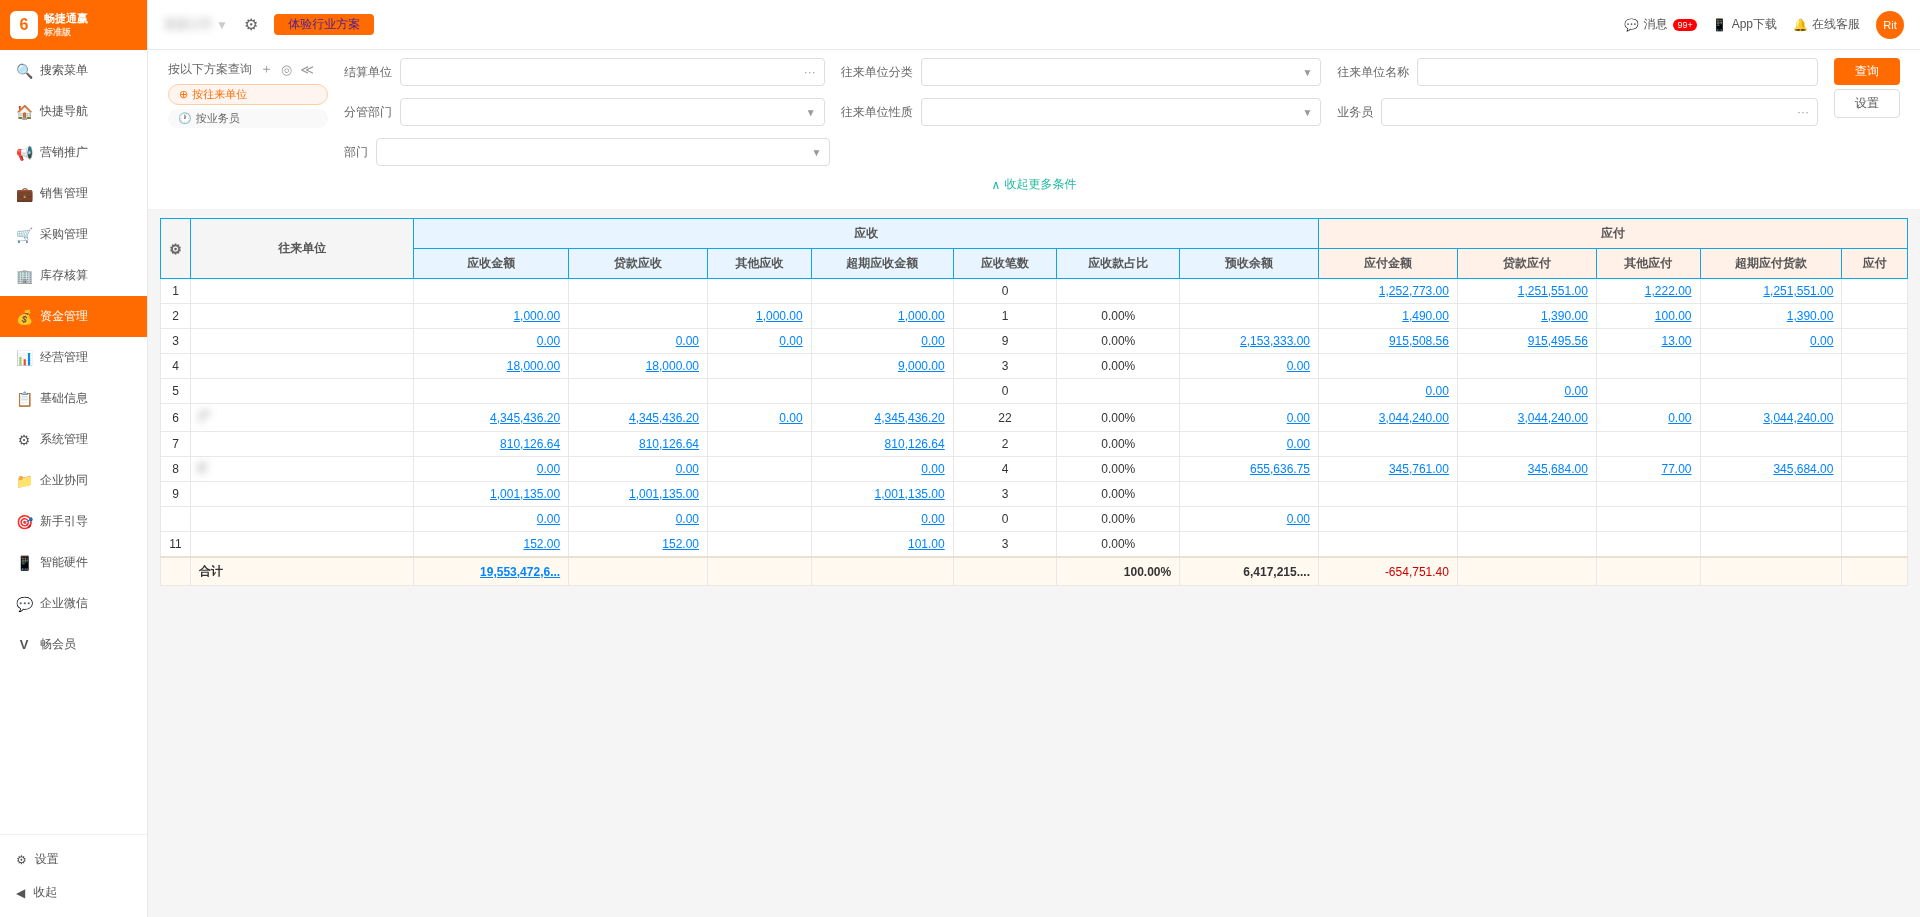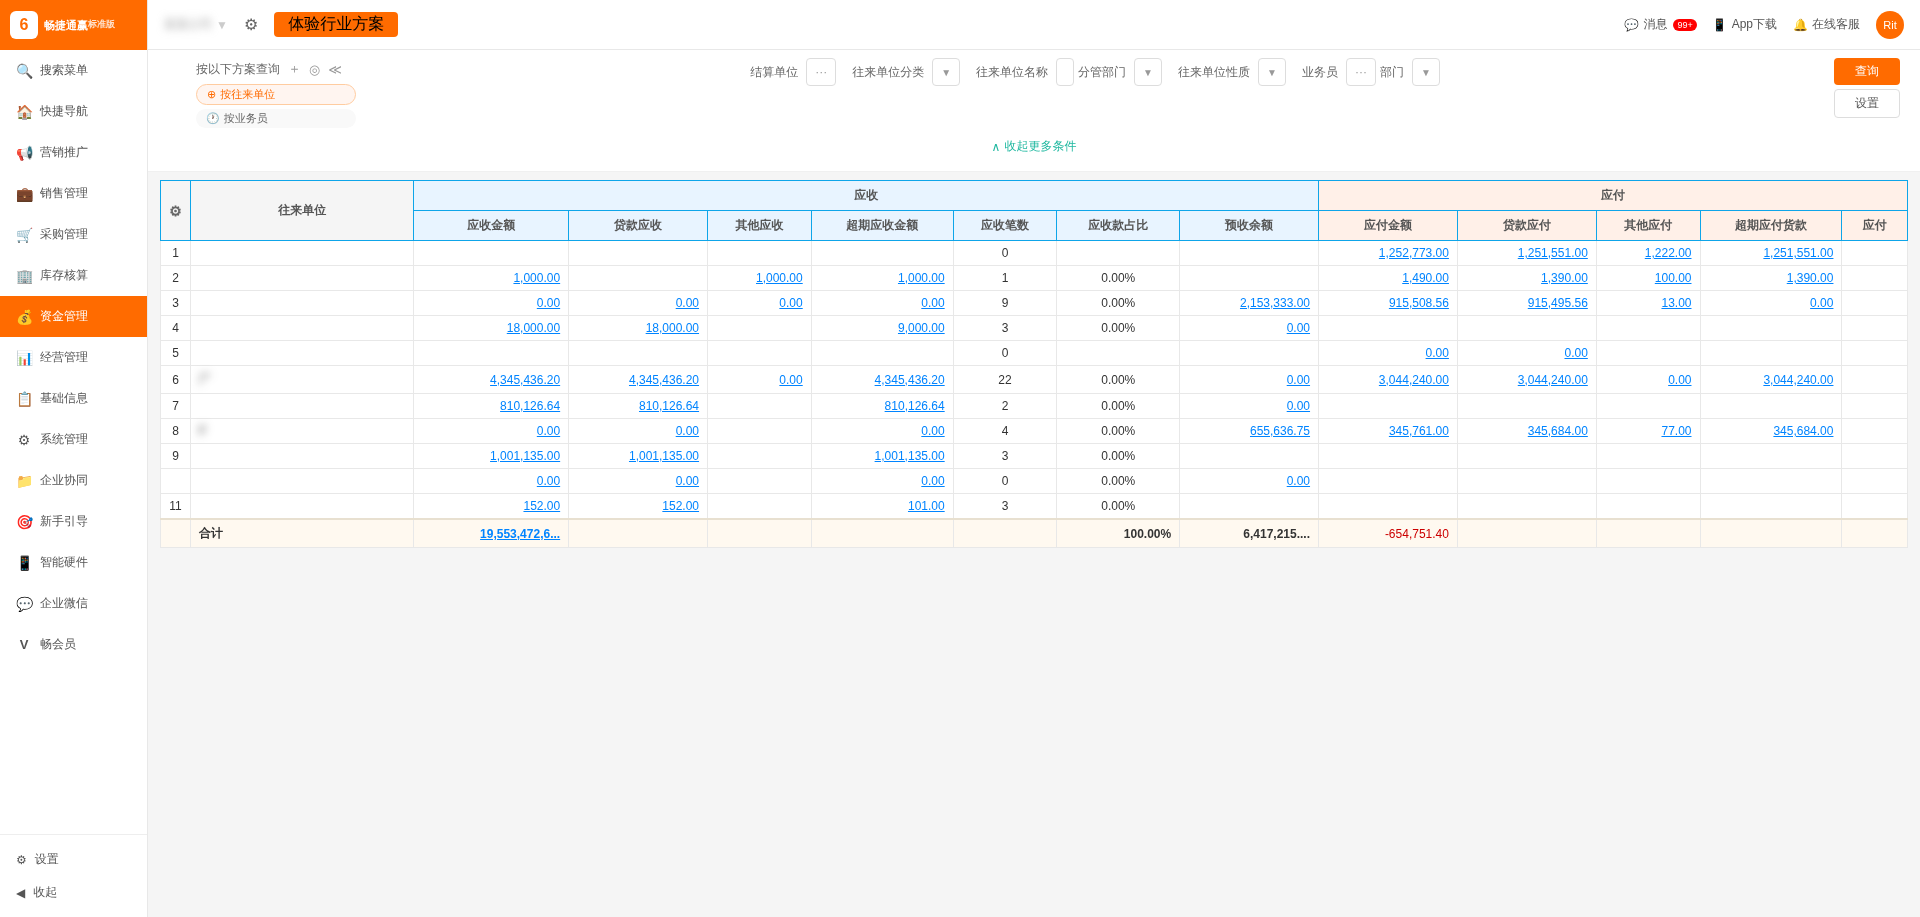--- a/index.html
+++ b/index.html
@@ -5,37 +5,37 @@
     * { box-sizing: border-box; margin: 0; padding: 0; }
     body { font-family: 'Microsoft YaHei', Arial, sans-serif; font-size: 12px; background: #f0f0f0; color: #333; overflow: hidden; }
 
     
     .app-container { display: flex; height: 917px; width: 1920px; }
 
     
     .sidebar { width: 148px; background: #fff; border-right: 1px solid #e8e8e8; display: flex; flex-direction: column; flex-shrink: 0; }
     .sidebar-logo { background: #ff6b00; height: 50px; display: flex; align-items: center; padding: 0 10px; color: #fff; font-size: 13px; font-weight: bold; gap: 6px; }
     .sidebar-logo-icon { width: 28px; height: 28px; background: #fff; border-radius: 6px; display: flex; align-items: center; justify-content: center; color: #ff6b00; font-size: 16px; font-weight: bold; }
-    .sidebar-logo-text { display: flex; flex-direction: row; font-size: 11px; }
+    .sidebar-logo-text { display: flex; flex-direction: column; font-size: 11px; }
     .sidebar-logo-sub { font-size: 9px; opacity: 0.8; }
     .sidebar-item { display: flex; align-items: center; gap: 8px; padding: 12px 16px; cursor: pointer; color: #555; transition: background 0.2s; }
     .sidebar-item.active { background: #ff6b00; color: #fff; border-radius: 0; }
     .sidebar-item-icon { font-size: 14px; width: 16px; text-align: center; }
     .sidebar-bottom { margin-top: auto; border-top: 1px solid #eee; padding: 8px 0; }
     .sidebar-bottom-item { display: flex; align-items: center; gap: 8px; padding: 8px 16px; cursor: pointer; color: #555; }
 
     
     .main-area { flex: 1; display: flex; flex-direction: column; overflow: hidden; }
 
     
     .top-bar { height: 50px; background: #fff; border-bottom: 1px solid #e8e8e8; display: flex; align-items: center; padding: 0 16px; gap: 16px; }
     .top-bar-breadcrumb { color: #999; font-size: 12px; display: flex; align-items: center; gap: 4px; }
     .top-bar-divider { color: #ccc; }
     .top-bar-right { margin-left: auto; display: flex; align-items: center; gap: 16px; font-size: 12px; color: #555; }
-    .top-bar-btn { background: #ff6b00; color: #000000; border: none; border-radius: 4px; padding: 2px 14px; cursor: pointer; font-size: 16px; }
+    .top-bar-btn { background: #ff6b00; color: #4c1d95; border: none; border-radius: 4px; padding: 2px 14px; cursor: pointer; font-size: 12px; }
     .top-bar-icon { font-size: 16px; cursor: pointer; color: #666; }
     .badge { background: #f00; color: #fff; border-radius: 10px; font-size: 9px; padding: 1px 4px; margin-left: 2px; }
     .user-avatar { width: 28px; height: 28px; background: #ff6b00; border-radius: 50%; display: flex; align-items: center; justify-content: center; color: #fff; font-size: 11px; }
 
     
     .tab-bar { background: #e8f4f0; display: flex; align-items: center; height: 36px; border-bottom: 1px solid #d0e8e0; }
     .tab-item { padding: 0 16px; height: 100%; display: flex; align-items: center; gap: 6px; cursor: pointer; font-size: 12px; color: #555; border-right: 1px solid #d0e8e0; }
     .tab-item.active { background: #fff; color: #333; font-weight: 500; }
     .tab-home { background: #20b8a0; color: #fff; }
     .tab-close { font-size: 10px; color: #999; cursor: pointer; }
@@ -197,40 +197,40 @@
       </div>
     </div>
 
 
     <div style="flex:1;overflow-y:auto;background:#f5f5f5;">
 
 
       <div class="filter-area">
         <div style="display:flex;gap:16px;align-items:flex-start;">
 
-          <div style="display:flex;flex-direction:column;gap:6px;padding-top:2px;min-width:160px;margin-left:28px;">
+          <div style="display:flex;flex-direction:column;gap:6px;padding-top:2px;min-width:160px;">
             <div style="display:flex;align-items:center;gap:8px;">
               <span style="color:#666;font-size:12px;">按以下方案查询</span>
               <span style="color:#999;cursor:pointer;font-size:13px;">＋</span>
               <span style="color:#999;cursor:pointer;font-size:13px;">◎</span>
               <span style="color:#999;cursor:pointer;font-size:13px;">≪</span>
             </div>
             <div style="display:flex;flex-direction:column;gap:4px;">
               <div class="filter-tag">
                 <span style="color:#ff6b00;">⊕</span>
                 <span>按往来单位</span>
               </div>
               <div class="filter-tag-alt">
                 <span>🕐</span>
                 <span>按业务员</span>
               </div>
             </div>
           </div>
 
-          <div style="flex:1;display:flex;flex-direction:row;gap:4px;justify-content:center;">
+          <div style="flex:1;display:flex;flex-direction:column;gap:12px;justify-content:center;">
 
             <div style="display:flex;gap:16px;align-items:center;">
               <div class="filter-field-group">
                 <span class="fl-label">结算单位</span>
                 <div class="fl-input">
                   <span></span>
                   <span class="filter-input-dots">···</span>
                 </div>
               </div>
               <div class="filter-field-group">

